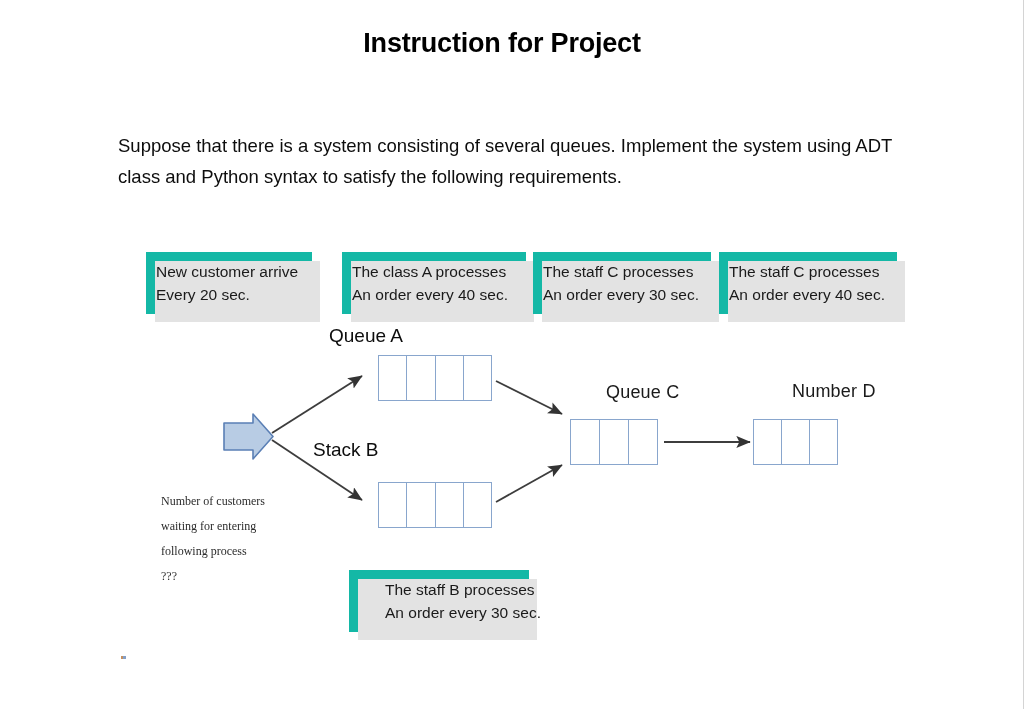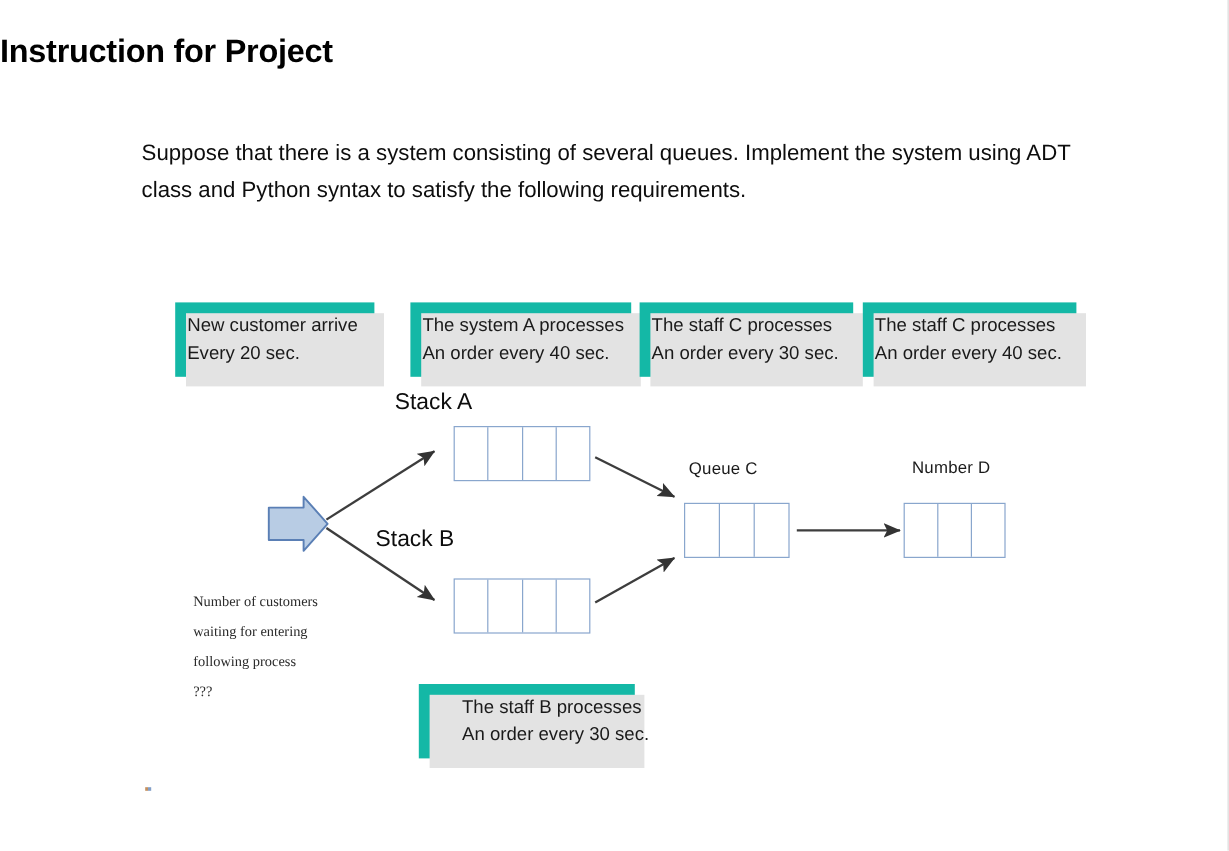--- a/index.html
+++ b/index.html
@@ -21,31 +21,31 @@
     border-right: 1px solid #d4d4d4;
     box-sizing: border-box;
   }
 
   
   #title {
     position: absolute;
     left: 0;
     top: 28px;
     width: 1004px;
-    text-align: left;
+    text-align: center;
     font-size: 27px;
     font-weight: bold;
     letter-spacing: -0.2px;
     color: #000000;
     font-family: "Liberation Sans Narrow", "Liberation Sans", sans-serif;
   }
   #intro {
     position: absolute;
     left: 118px;
-    top: 111px;
+    top: 130px;
     width: 790px;
     font-size: 18.5px;
     line-height: 31px;
     color: #0d0d0d;
   }
 
   
   .callout {
     position: absolute;
     background: #14b8a6;
@@ -79,25 +79,26 @@
   .struct-label {
     position: absolute;
     font-size: 19px;
     color: #0d0d0d;
     white-space: nowrap;
   }
   #label-stack-a { left: 329px; top: 325px; }
   #label-stack-b { left: 313px; top: 439px; }
   .struct-label-narrow {
     position: absolute;
-    font-size: 14px;
+    font-size: 18px;
     color: #1a1a1a;
     white-space: nowrap;
     font-family: "Liberation Sans Narrow", "Liberation Sans", sans-serif;
     letter-spacing: 0.2px;
+    margin-left: 32px;
   }
   #label-queue-c { left: 574px; top: 382px; }
   #label-queue-d { left: 760px; top: 381px; }
 
   
   .cells {
     position: absolute;
     display: flex;
     border: 1.6px solid #89a6cd;
     box-sizing: border-box;
@@ -178,40 +179,40 @@
       <path d="M224,423 L253,423 L253,414 L273,436.5 L253,459 L253,450 L224,450 Z" fill="#b8cce4" stroke="#5a7fb5" stroke-width="1.6" stroke-linejoin="round"></path>
     </g>
   </svg>
 
   <div class="callout" id="callout-arrival">
     <span class="line">New customer arrive</span>
     <span class="line">Every 20 sec.</span>
   </div>
 
   <div class="callout" id="callout-staff-a">
-    <span class="line">The system A processes</span>
+    <span class="line">The class A processes</span>
     <span class="line">An order every 40 sec.</span>
   </div>
 
   <div class="callout" id="callout-staff-c1">
     <span class="line">The staff C processes</span>
     <span class="line">An order every 30 sec.</span>
   </div>
 
   <div class="callout" id="callout-staff-c2">
     <span class="line">The staff C processes</span>
     <span class="line">An order every 40 sec.</span>
   </div>
 
   <div class="callout" id="callout-staff-b">
     <span class="line">The staff B processes</span>
     <span class="line">An order every 30 sec.</span>
   </div>
 
-  <div class="struct-label" id="label-stack-a">Stack A</div>
+  <div class="struct-label" id="label-stack-a">Queue A</div>
   <div class="struct-label" id="label-stack-b">Stack B</div>
   <div class="struct-label-narrow" id="label-queue-c">Queue C</div>
   <div class="struct-label-narrow" id="label-queue-d">Number D</div>
 
   <div class="cells" id="stack-a-cells">
       <div class="cell"></div>
       <div class="cell"></div>
       <div class="cell"></div>
       <div class="cell"></div>
     </div>

